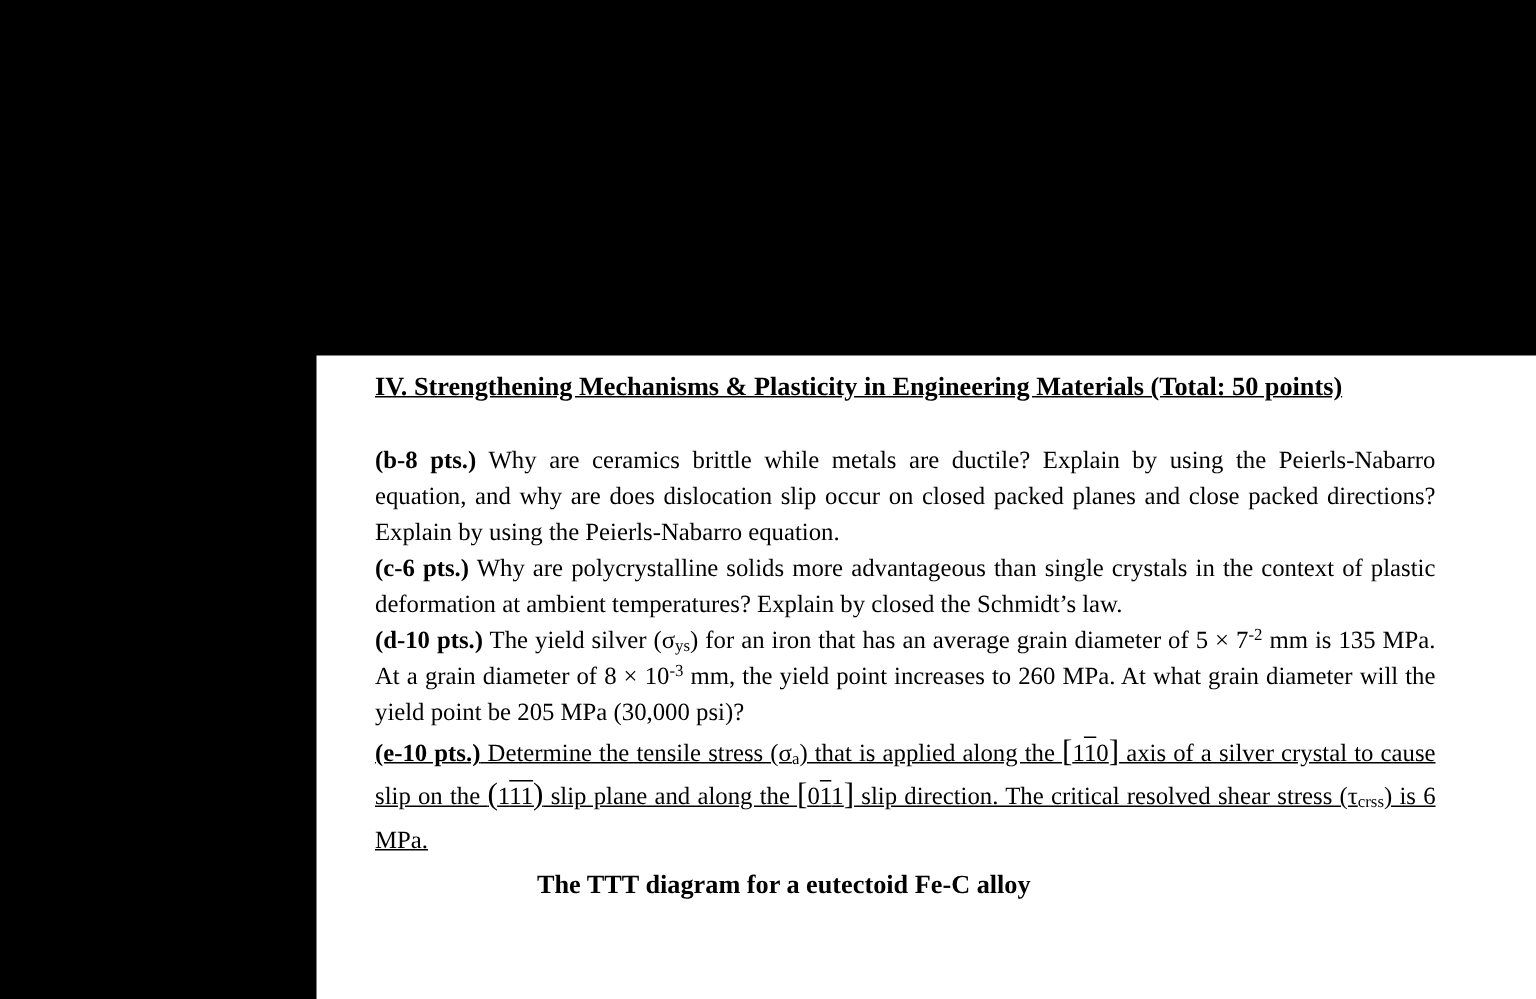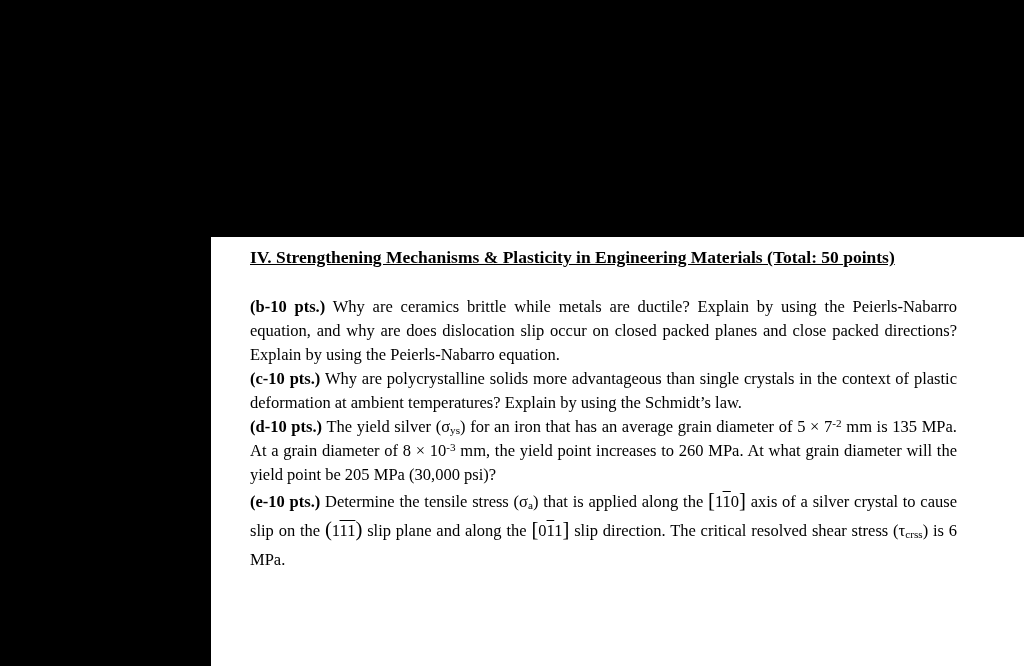--- a/index.html
+++ b/index.html
@@ -40,20 +40,21 @@
     white-space: nowrap;
   }
   .questions p.para {
     margin: 0;
     font-size: 16.5px;
     line-height: 24px;
     text-align: justify;
   }
   .questions p.para.math-lines {
     line-height: 29px;
+    text-decoration: underline;
   }
   .bold { font-weight: bold; }
   .overline { text-decoration: overline; }
   .bigbr {
     font-size: 126%;
     line-height: 0;
   }
   sub, sup {
     font-size: 68%;
     line-height: 0;
@@ -68,19 +69,20 @@
     white-space: nowrap;
   }
 </style>
 </head>
 <body>
 
 <div class="backdrop">
   <div class="sheet">
     <h1 class="title">IV. Strengthening Mechanisms &amp; Plasticity in Engineering Materials (Total: 50 points)</h1>
     <div class="questions">
-        <p class="para"><span class="bold">(b-10 pts.)</span><span> Why are ceramics brittle while metals are ductile? Explain by using the Peierls-Nabarro equation, and why are does dislocation slip occur on closed packed planes and close packed directions? Explain by using the Peierls-Nabarro equation.</span></p>
-        <p class="para"><span class="bold">(c-10 pts.)</span><span> Why are polycrystalline solids more advantageous than single crystals in the context of plastic deformation at ambient temperatures? Explain by using the Schmidt’s law.</span></p>
+        <p class="para"><span class="bold">(b-8 pts.)</span><span> Why are ceramics brittle while metals are ductile? Explain by using the Peierls-Nabarro equation, and why are does dislocation slip occur on closed packed planes and close packed directions? Explain by using the Peierls-Nabarro equation.</span></p>
+        <p class="para"><span class="bold">(c-6 pts.)</span><span> Why are polycrystalline solids more advantageous than single crystals in the context of plastic deformation at ambient temperatures? Explain by closed the Schmidt’s law.</span></p>
         <p class="para"><span class="bold">(d-10 pts.)</span><span> The yield silver (σ</span><sub>ys</sub><span>) for an iron that has an average grain diameter of 5 × 7</span><sup>-2</sup><span> mm is 135 MPa.  At a grain diameter of 8 × 10</span><sup>-3</sup><span> mm, the yield point increases to 260 MPa.  At what grain diameter will the yield point be 205 MPa (30,000 psi)?</span></p>
         <p class="para math-lines"><span class="bold">(e-10 pts.)</span><span> Determine the tensile stress (σ</span><sub>a</sub><span>) that is applied along the </span><span class="bigbr">[</span><span>1</span><span class="overline">1</span><span>0</span><span class="bigbr">]</span><span> axis of a silver crystal to cause slip on the </span><span class="bigbr">(</span><span>1</span><span class="overline">11</span><span class="bigbr">)</span><span> slip plane and along the </span><span class="bigbr">[</span><span>0</span><span class="overline">1</span><span>1</span><span class="bigbr">]</span><span> slip direction. The critical resolved shear stress (τ</span><sub>crss</sub><span>) is 6 MPa.</span></p>
       </div>
+    <p class="footer">The TTT diagram for a eutectoid Fe-C alloy</p>
   </div>
 </div>
 
 </body></html>

